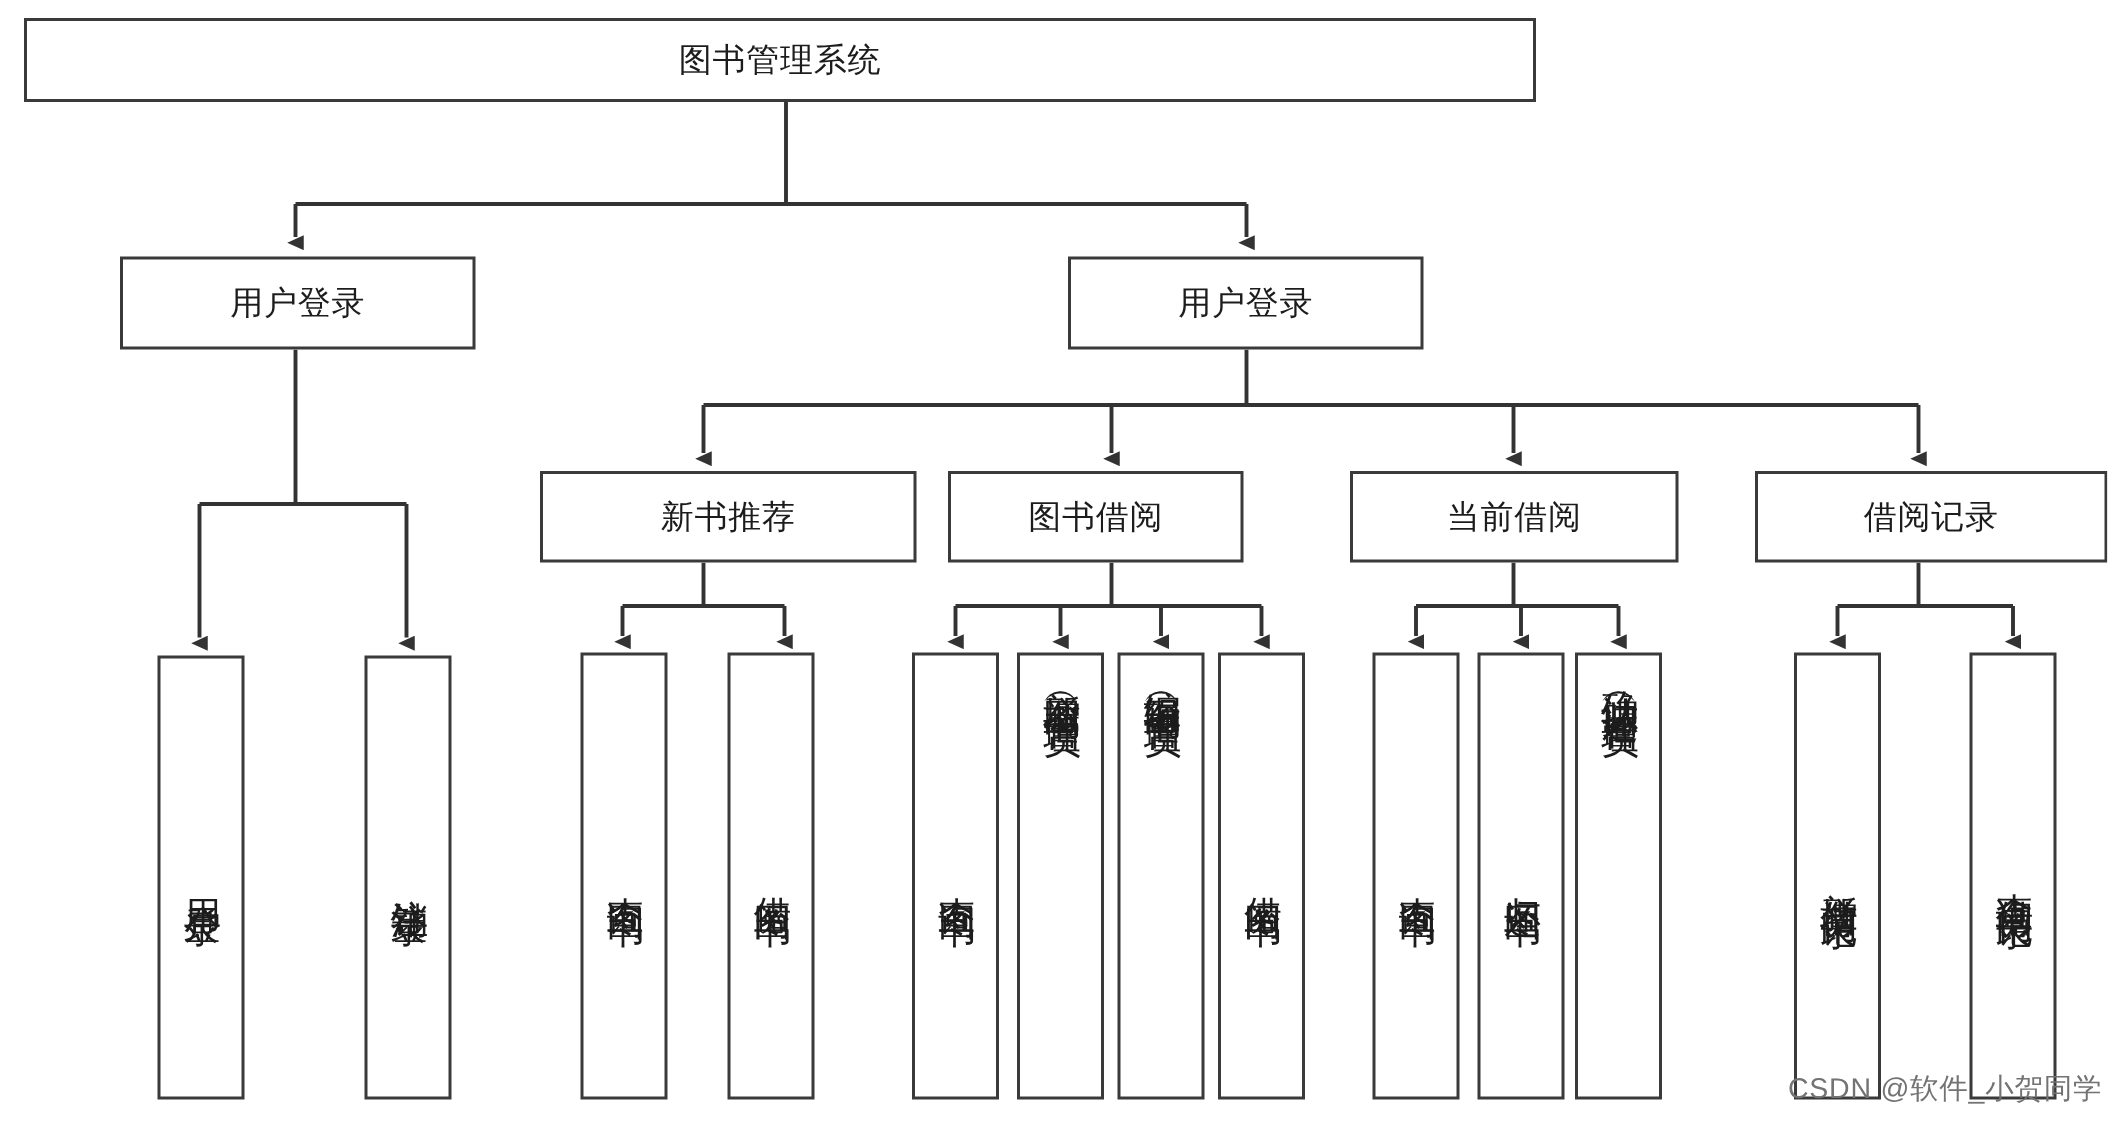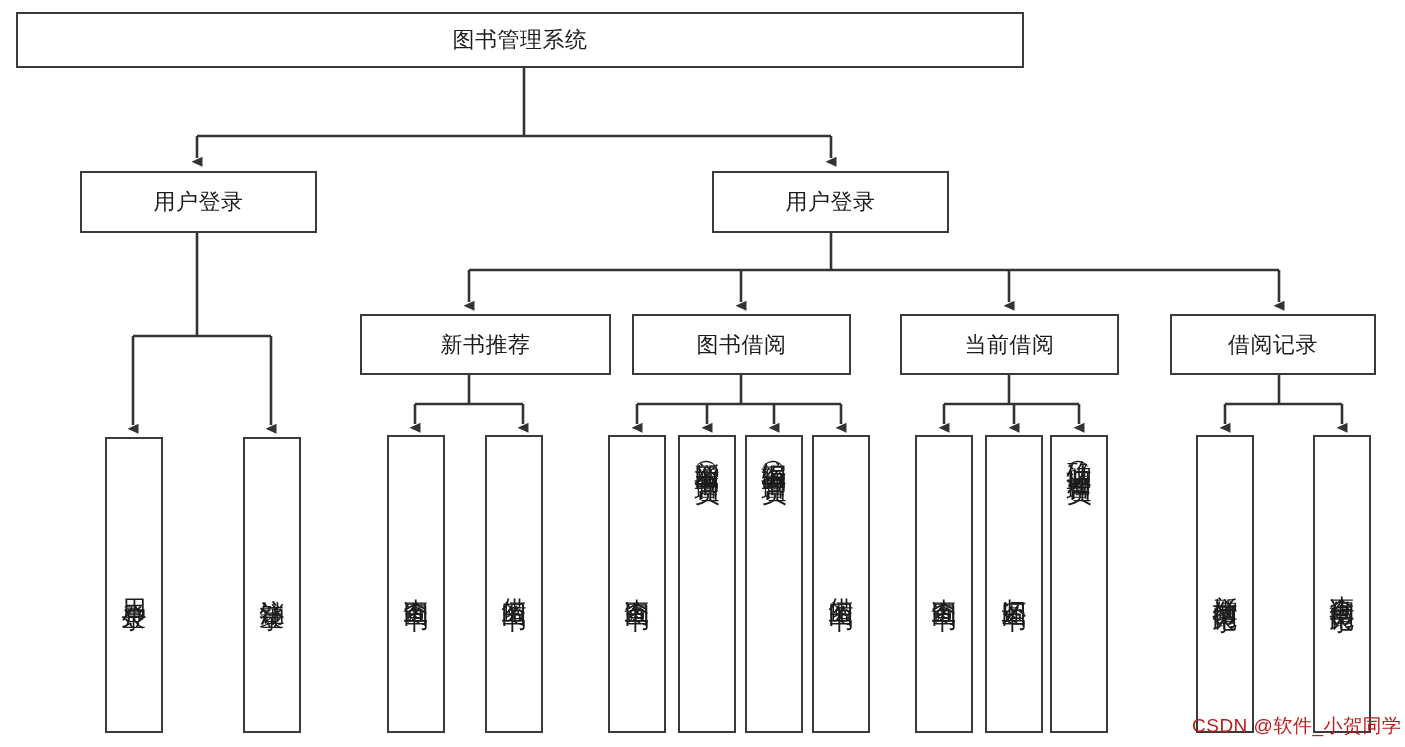--- a/index.html
+++ b/index.html
@@ -64,21 +64,21 @@
     line-height: 1;
     white-space: nowrap;
   }
   .node.leaf.centered {
     align-items: center;
     padding-top: 0;
   }
   .watermark {
     position: absolute;
     font-size: 19px;
-    color: #b91c1c;
+    color: #737373;
     white-space: nowrap;
     z-index: 5;
     letter-spacing: 0.5px;
   }
 </style>
 </head>
 <body>
 
 <div id="canvas">
 
@@ -140,27 +140,27 @@
   <div class="node horiz" style="left:80px; top:171px; width:237px; height:62px;">
     <span class="label">用户登录</span>
   </div>
   <div class="node horiz" style="left:712px; top:171px; width:237px; height:62px;">
     <span class="label">用户登录</span>
   </div>
 
   <div class="node horiz" style="left:360px; top:314px; width:251px; height:61px;">
     <span class="label">新书推荐</span>
   </div>
-  <div class="node horiz" style="left:632px; top:314px; width:219px; height:61px;">
+  <div class="node horiz" style="left:632px; top:314px; width:197px; height:61px;">
     <span class="label">图书借阅</span>
   </div>
   <div class="node horiz" style="left:900px; top:314px; width:219px; height:61px;font-family:Liberation Serif, serif;">
     <span class="label">当前借阅</span>
   </div>
-  <div class="node horiz" style="left:1170px; top:314px; width:206px; height:61px;">
+  <div class="node horiz" style="left:1170px; top:314px; width:235px; height:61px;">
     <span class="label">借阅记录</span>
   </div>
 
   <div class="node leaf centered" style="left:105px; top:437px; width:58px; height:296px;">
     <span class="label">用户登录</span>
   </div>
   <div class="node leaf centered" style="left:243px; top:437px; width:58px; height:296px;">
     <span class="label">注销登录</span>
   </div>
 

